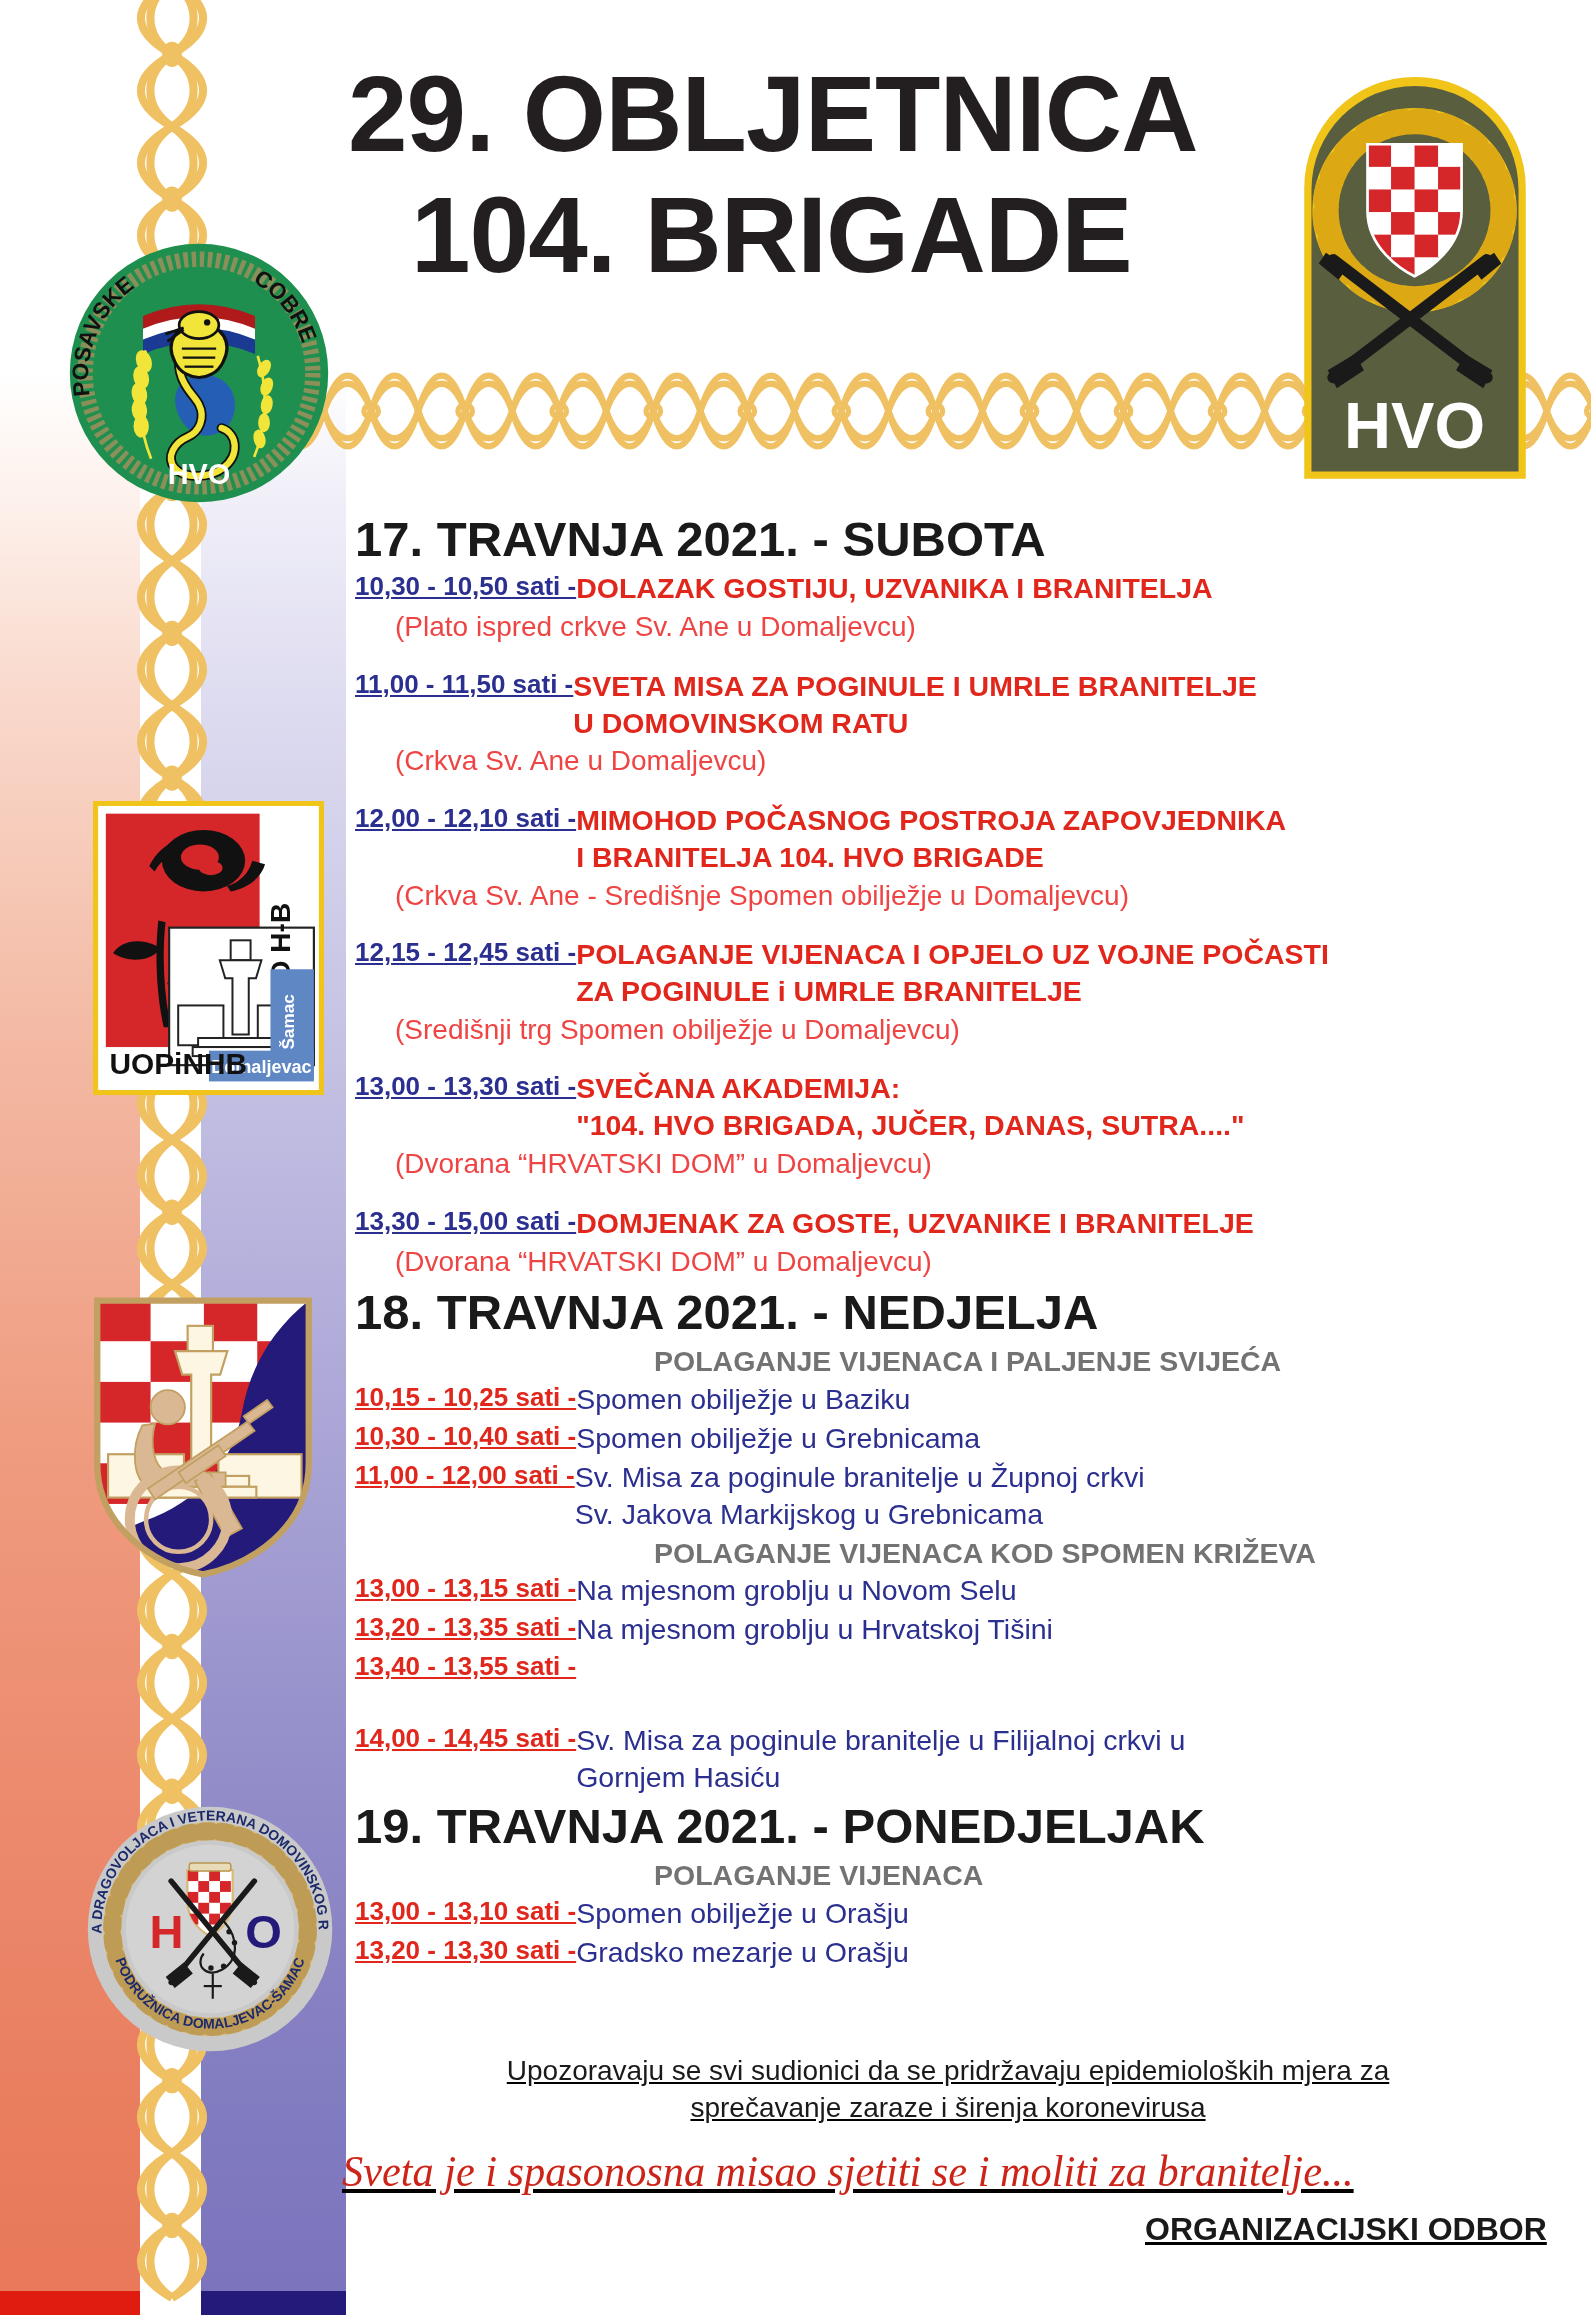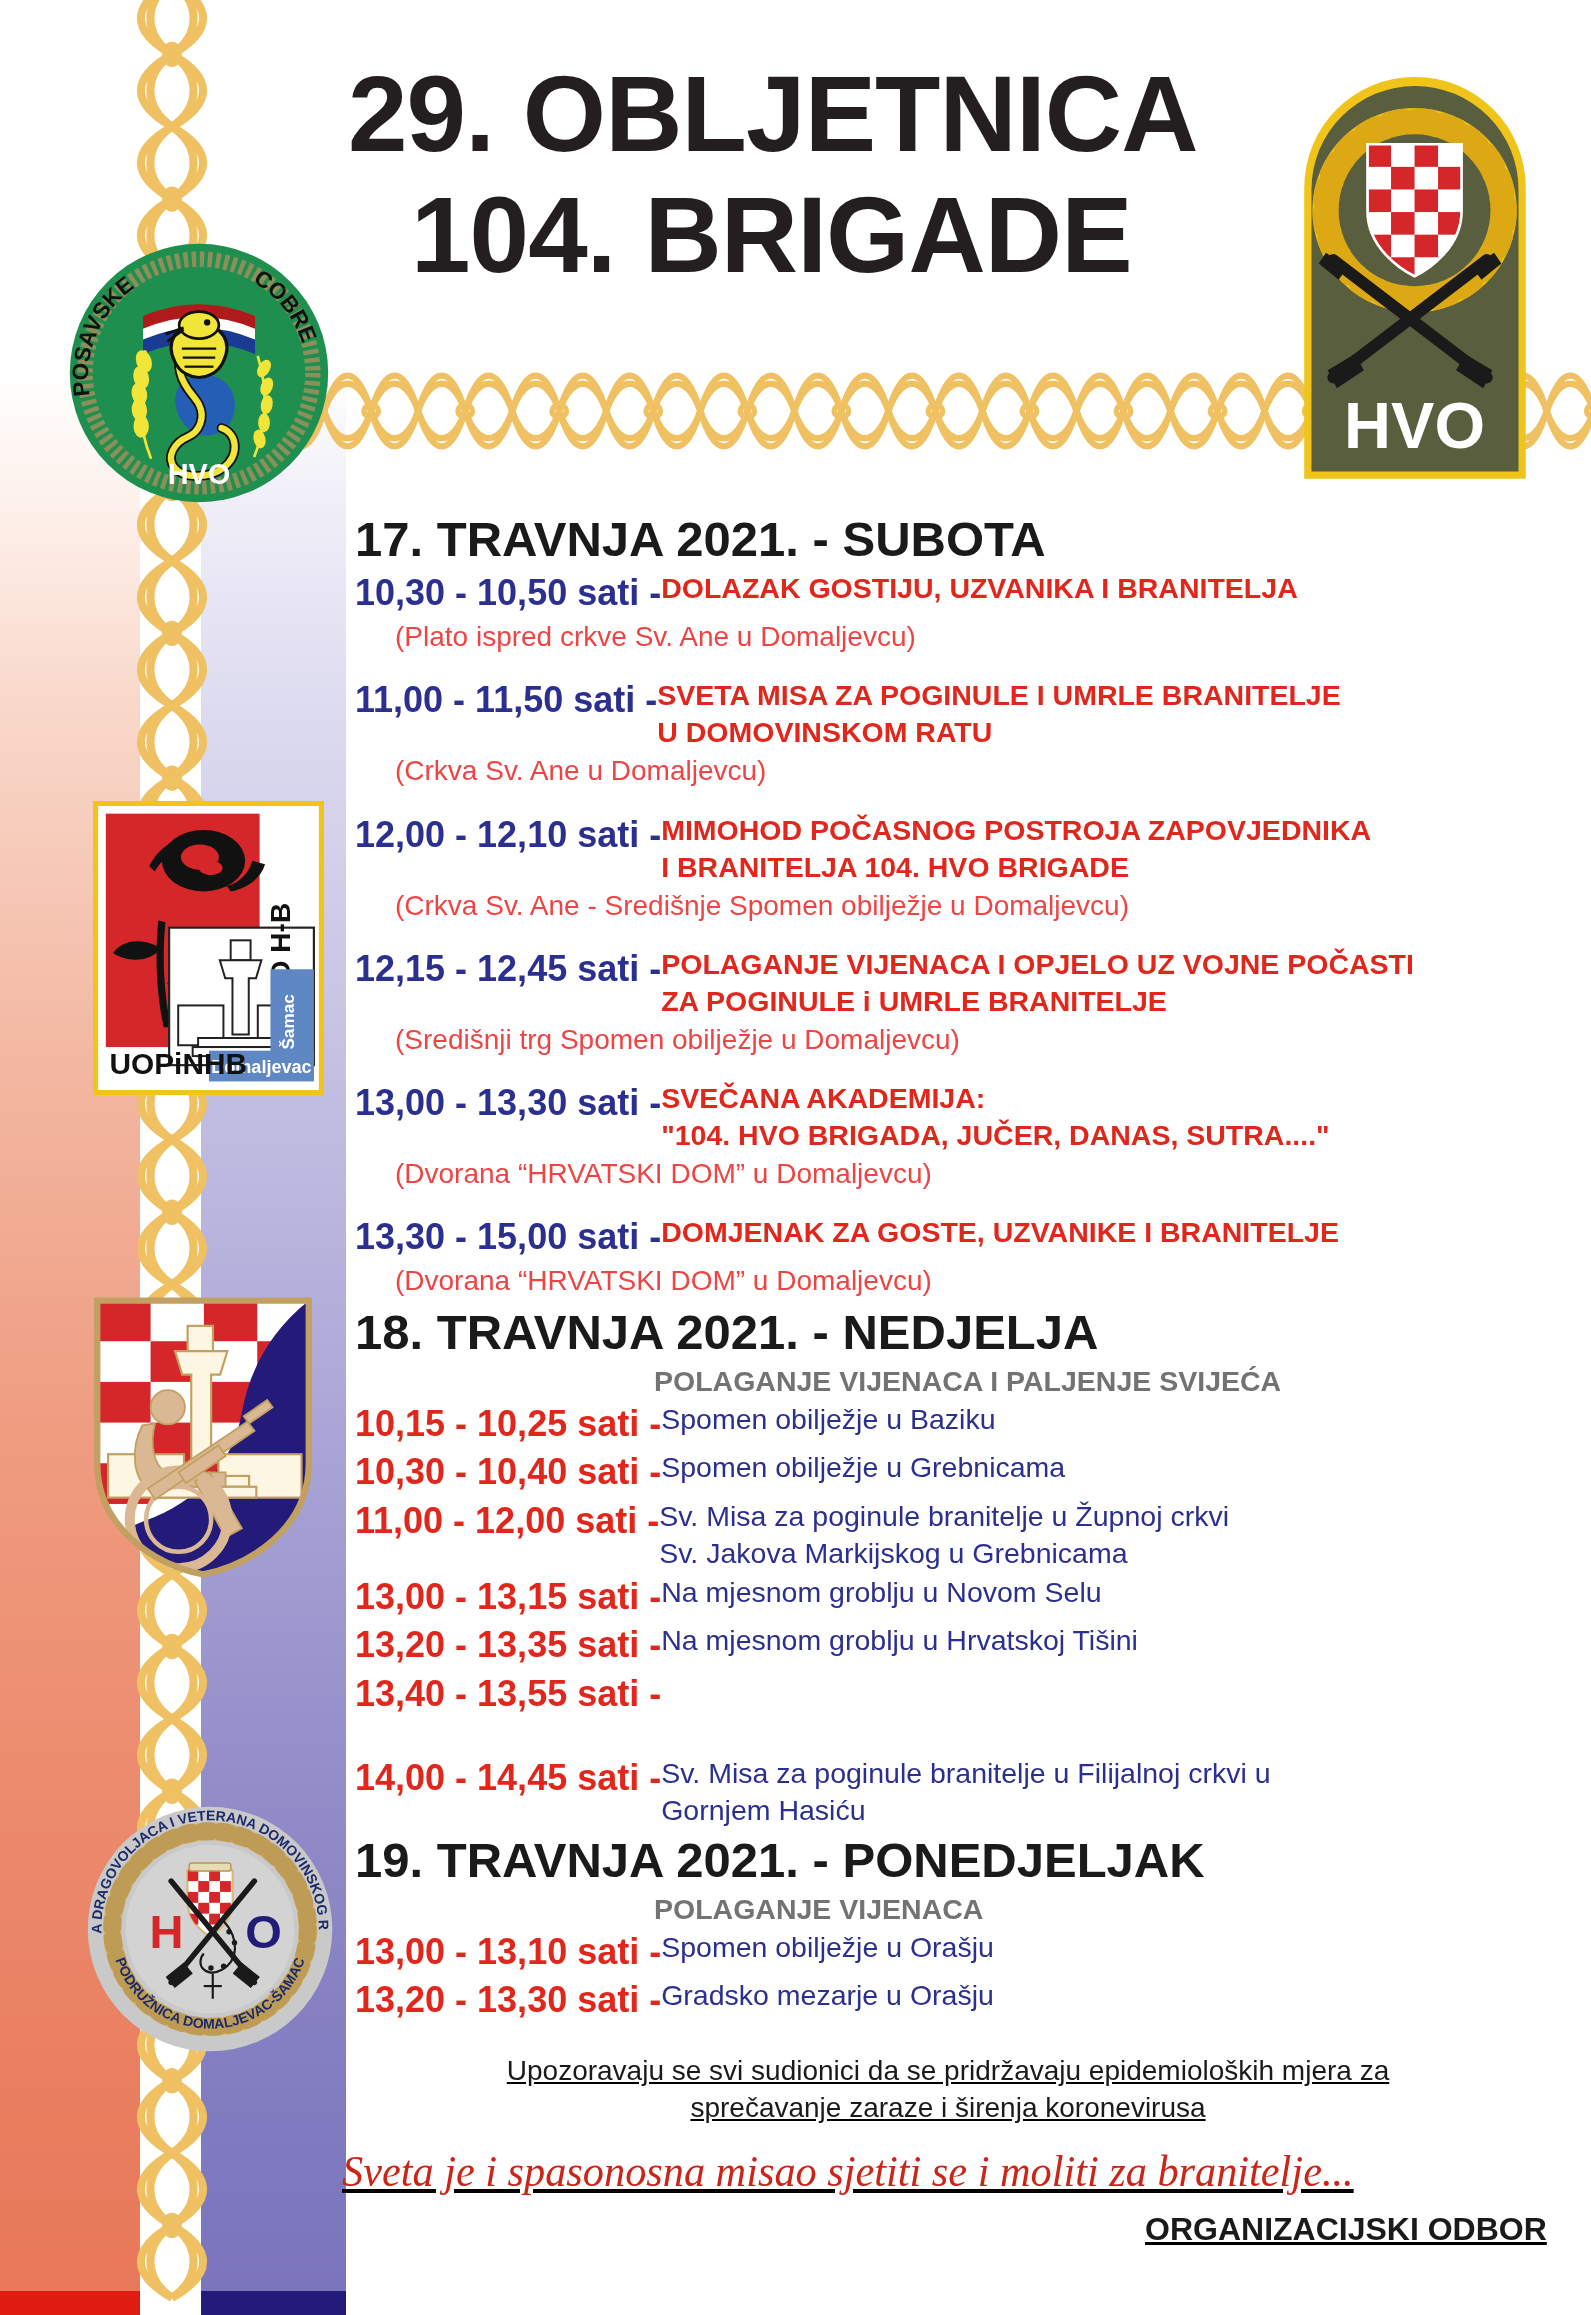--- a/index.html
+++ b/index.html
@@ -43,22 +43,22 @@
   
   #schedule{position:absolute;left:355px;top:514px;width:1212px;z-index:6;}
   .day-head{font-family:"Liberation Sans Narrow","Liberation Sans",sans-serif;
       font-weight:bold;font-size:49px;color:#1a1a1a;letter-spacing:0px;
       line-height:1.04;margin:0 0 5.4px 0;white-space:nowrap;}
   .day-head.d2{margin-top:7.2px;}
   .day-head.d3{margin-top:5.4px;}
 
   .entry{display:flex;align-items:flex-start;margin-bottom:1.8px;}
   .entry .time{font-family:"Liberation Sans Narrow","Liberation Sans",sans-serif;
-      font-weight:bold;font-size:36px;line-height:1.30;white-space:nowrap;
-      flex:0 0 auto;padding-right:0;}
+      font-weight:bold;font-size:26px;line-height:1.30;white-space:nowrap;
+      flex:0 0 auto;padding-right:0;text-decoration:underline;}
   .entry .time.blue{color:#2b2f8f;}
   .entry .time.red{color:#e1261c;}
   .entry .body{flex:1 1 auto;}
   .act{font-family:"Liberation Sans Narrow","Liberation Sans",sans-serif;
       font-weight:bold;font-size:28.5px;line-height:1.30;color:#e1261c;white-space:nowrap;}
   .act.plain{font-weight:normal;color:#2b2f8f;}
   .venue{font-family:"Liberation Sans Narrow","Liberation Sans",sans-serif;
       font-weight:normal;font-size:28px;line-height:1.30;color:#ef4444;
       white-space:nowrap;padding-left:40px;}
   .subhead{font-family:"Liberation Sans Narrow","Liberation Sans",sans-serif;
@@ -492,20 +492,21 @@
       </div>
   </div>
   <div class="entry">
     <div class="time red">11,00 - 12,00 sati -</div>
     <div class="body">
       <div class="act plain">Sv. Misa za poginule branitelje u Župnoj crkvi</div>
       <div class="act plain">Sv. Jakova Markijskog u Grebnicama</div>
     </div>
   </div>
 
+  <div class="subhead">POLAGANJE VIJENACA KOD SPOMEN KRIŽEVA</div>
 
   <div class="entry">
     <div class="time red">13,00 - 13,15 sati -</div>
     <div class="body">
         <div class="act plain">Na mjesnom groblju u Novom Selu</div>
       </div>
   </div>
   <div class="entry">
     <div class="time red">13,20 - 13,35 sati -</div>
     <div class="body">

